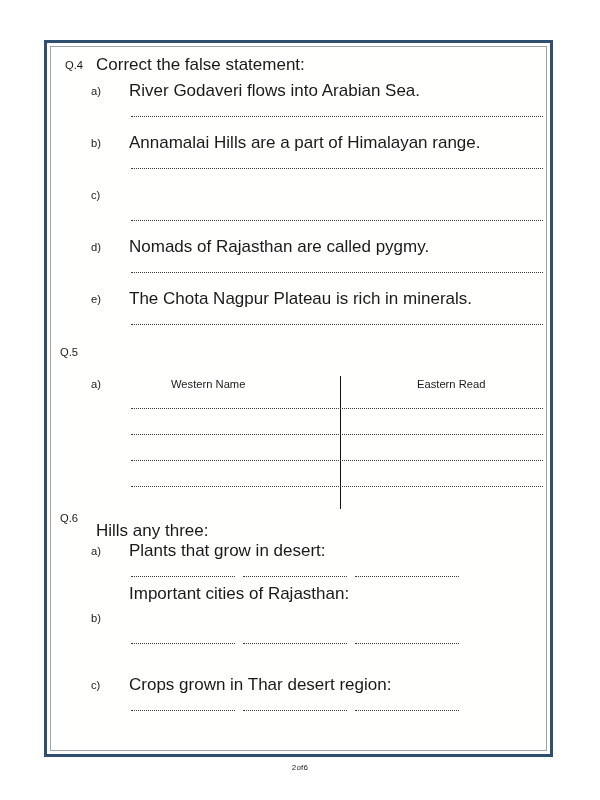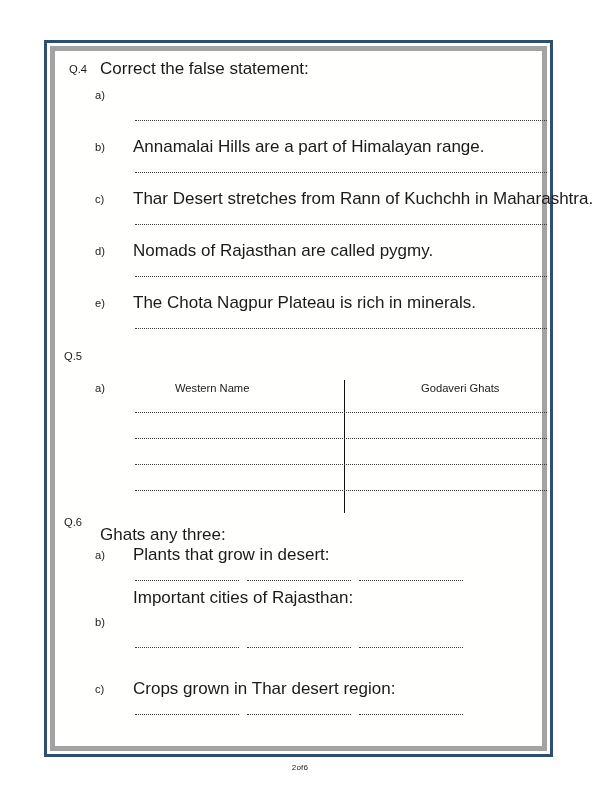--- a/index.html
+++ b/index.html
@@ -27,21 +27,21 @@
     border: 3px solid #2e4f70;
     background: #ffffff;
   }
   .page-frame-inner {
     position: absolute;
     left: 3px;
     top: 3px;
     right: 3px;
     bottom: 3px;
     box-sizing: border-box;
-    border: 5px solid #a3a3a3;
+    border: 1px solid #a3a3a3;
     background: #fffffe;
   }
 
   .content {
     position: absolute;
     left: 0;
     top: 0;
     right: 0;
     bottom: 0;
     padding: 0;
@@ -109,53 +109,53 @@
 <body>
 
 <div class="page-frame">
   <div class="page-frame-inner">
     <div class="content">
 
       <div class="qlabel" style="left:14px; top:11px;">Q.4</div>
       <div class="qrow" style="left:45px; top:11px;">Correct the false statement:</div>
 
       <div class="sublabel" style="left:40px; top:37px;">a)</div>
+      <div class="qrow" style="left:78px; top:37px;">River Godaveri flows into Arabian Sea.</div>
       <div class="dotline" style="left:80px; top:68px; width:412px;"></div>
 
       <div class="sublabel" style="left:40px; top:89px;">b)</div>
       <div class="qrow" style="left:78px; top:89px;text-align:center;">Annamalai Hills are a part of Himalayan range.</div>
       <div class="dotline" style="left:80px; top:120px; width:412px;"></div>
 
       <div class="sublabel" style="left:40px; top:141px;">c)</div>
-      <div class="qrow" style="left:78px; top:141px;">Thar Desert stretches from Rann of Kuchchh in Maharashtra.</div>
       <div class="dotline" style="left:80px; top:172px; width:412px;"></div>
 
       <div class="sublabel" style="left:40px; top:193px;">d)</div>
       <div class="qrow" style="left:78px; top:193px;">Nomads of Rajasthan are called pygmy.</div>
       <div class="dotline" style="left:80px; top:224px; width:412px;"></div>
 
       <div class="sublabel" style="left:40px; top:245px;">e)</div>
       <div class="qrow" style="left:78px; top:245px;">The Chota Nagpur Plateau is rich in minerals.</div>
       <div class="dotline" style="left:80px; top:276px; width:412px;"></div>
 
       <div class="qlabel" style="left:9px; top:298px;">Q.5</div>
 
       <div class="sublabel" style="left:40px; top:330px;">a)</div>
       <div class="col-head" style="left:120px; top:330px;">Western Name</div>
-      <div class="col-head" style="left:366px; top:330px;">Godaveri Ghats</div>
+      <div class="col-head" style="left:366px; top:330px;">Eastern Read</div>
 
       <div class="vdivider" style="left:289px; top:329px; height:133px;"></div>
 
       <div class="dotline" style="left:80px; top:360px; width:412px;"></div>
       <div class="dotline" style="left:80px; top:386px; width:412px;"></div>
       <div class="dotline" style="left:80px; top:412px; width:412px;"></div>
       <div class="dotline" style="left:80px; top:438px; width:412px;"></div>
 
       <div class="qlabel" style="left:9px; top:464px;">Q.6</div>
-      <div class="qrow" style="left:45px; top:477px;">Ghats any three:</div>
+      <div class="qrow" style="left:45px; top:477px;">Hills any three:</div>
 
       <div class="sublabel" style="left:40px; top:497px;">a)</div>
       <div class="qrow" style="left:78px; top:497px;">Plants that grow in desert:</div>
       <div class="dotseg" style="left:80px; top:528px; width:104px;"></div>
       <div class="dotseg" style="left:192px; top:528px; width:104px;"></div>
       <div class="dotseg" style="left:304px; top:528px; width:104px;"></div>
 
       <div class="sublabel" style="left:40px; top:564px;">b)</div>
       <div class="qrow" style="left:78px; top:540px;">Important cities of Rajasthan:</div>
       <div class="dotseg" style="left:80px; top:595px; width:104px;"></div>

